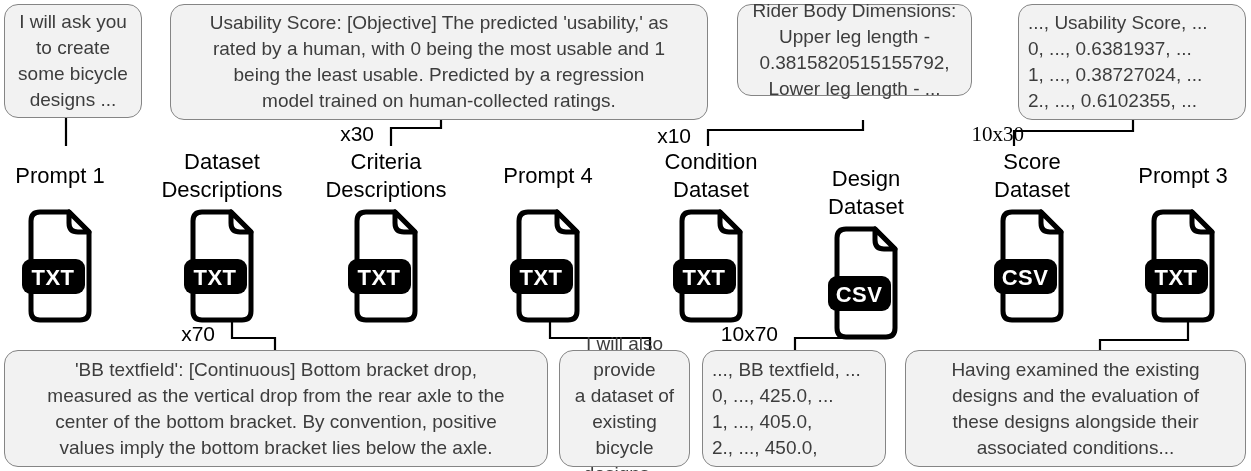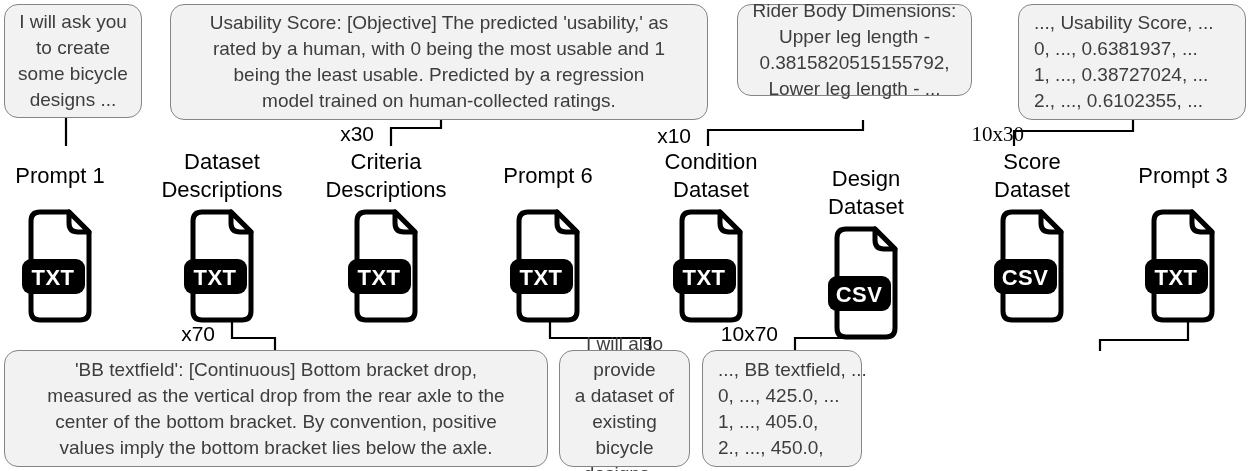--- a/index.html
+++ b/index.html
@@ -10,21 +10,21 @@
   .overlay { position:absolute; left:0; top:0; width:1251px; height:471px; }
   .overlay path { fill:none; stroke:#000000; stroke-width:2.2px; }
   .callout {
     position:absolute; box-sizing:border-box;
     background:#f2f2f2; border:1.6px solid #858585; border-radius:14px;
     color:#3d3d3d; font-size:19px; line-height:26px;
     display:flex; align-items:center; justify-content:center;
     text-align:center; white-space:pre-line; padding:4px 10px;
   }
   .callout.left-align {
-    justify-content:flex-start; text-align:left; white-space:pre; padding-left:15px;
+    justify-content:flex-start; text-align:left; white-space:pre; padding-left:9px;
   }
   .col { position:absolute; top:146px; width:180px; }
   .file-label {
     height:60px; display:flex; align-items:center; justify-content:center;
     text-align:center; font-size:22px; line-height:28px; color:#000000;
     white-space:pre-line;
   }
   .file-icon { display:block; margin:2px auto 0 auto; }
   .file-icon .page { fill:#ffffff; stroke:#000000; stroke-width:5; stroke-linejoin:round; }
   .file-icon .badge { fill:#000000; }
@@ -71,24 +71,28 @@
 2., ..., 0.6102355, ...</div>
 
   <div class="callout" style="left:4px; top:350px; width:544px; height:117px;">'BB textfield': [Continuous] Bottom bracket drop,
 measured as the vertical drop from the rear axle to the
 center of the bottom bracket. By convention, positive
 values imply the bottom bracket lies below the axle.</div>
   <div class="callout" style="left:559px; top:350px; width:131px; height:117px;">I will also provide
 a dataset of
 existing bicycle
 designs...</div>
-  <div class="callout left-align" style="left:702px; top:350px; width:160px; height:117px;">..., BB textfield, ...
+  <div class="callout left-align" style="left:702px; top:350px; width:184px; height:117px;">..., BB textfield, ...
 0, ..., 425.0, ...
 1, ..., 405.0,
 2., ..., 450.0,</div>
+  <div class="callout" style="left:905px; top:350px; width:341px; height:117px;">Having examined the existing
+designs and the evaluation of
+these designs alongside their
+associated conditions...</div>
 
   <span class="mult" style="left:389px; top:123px;">x30</span>
   <span class="mult" style="left:706px; top:125px;">x10</span>
   <span class="mult" style="left:1039px; top:124px;font-family:Liberation Serif, serif;">10x30</span>
   <span class="mult" style="left:230px; top:323px;">x70</span>
   <span class="mult" style="left:793px; top:323px;">10x70</span>
 
   <div class="col" style="left:-30px;">
     <div class="file-label">Prompt 1</div>
     <svg class="file-icon" width="78" height="118" viewBox="0 0 78 118">
@@ -115,21 +119,21 @@
 Descriptions</div>
     <svg class="file-icon" width="78" height="118" viewBox="0 0 78 118">
       <path class="page" d="M48 4 H19 Q10 4 10 13 V103 Q10 112 19 112 H59 Q68 112 68 103 V24 Z"></path>
       <path class="page" d="M48 4 V15 Q48 24 57 24 H68 Z"></path>
       <rect class="badge" x="1" y="51" width="63" height="35" rx="9"></rect>
       <text class="badge-text" x="32" y="77">TXT</text>
     </svg>
   </div>
 
   <div class="col" style="left:458px;">
-    <div class="file-label">Prompt 6</div>
+    <div class="file-label">Prompt 4</div>
     <svg class="file-icon" width="78" height="118" viewBox="0 0 78 118">
       <path class="page" d="M48 4 H19 Q10 4 10 13 V103 Q10 112 19 112 H59 Q68 112 68 103 V24 Z"></path>
       <path class="page" d="M48 4 V15 Q48 24 57 24 H68 Z"></path>
       <rect class="badge" x="1" y="51" width="63" height="35" rx="9"></rect>
       <text class="badge-text" x="32" y="77">TXT</text>
     </svg>
   </div>
 
   <div class="col" style="left:621px;">
     <div class="file-label">Condition

